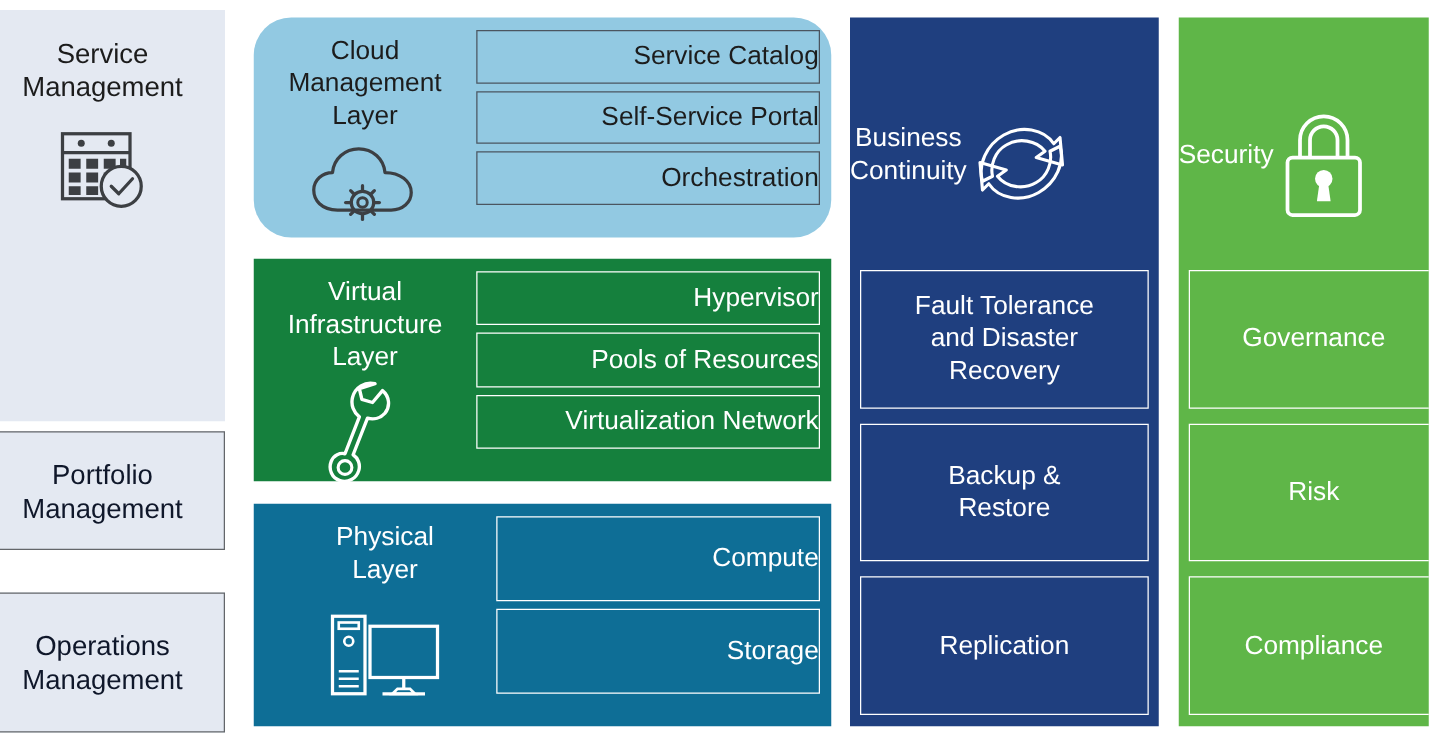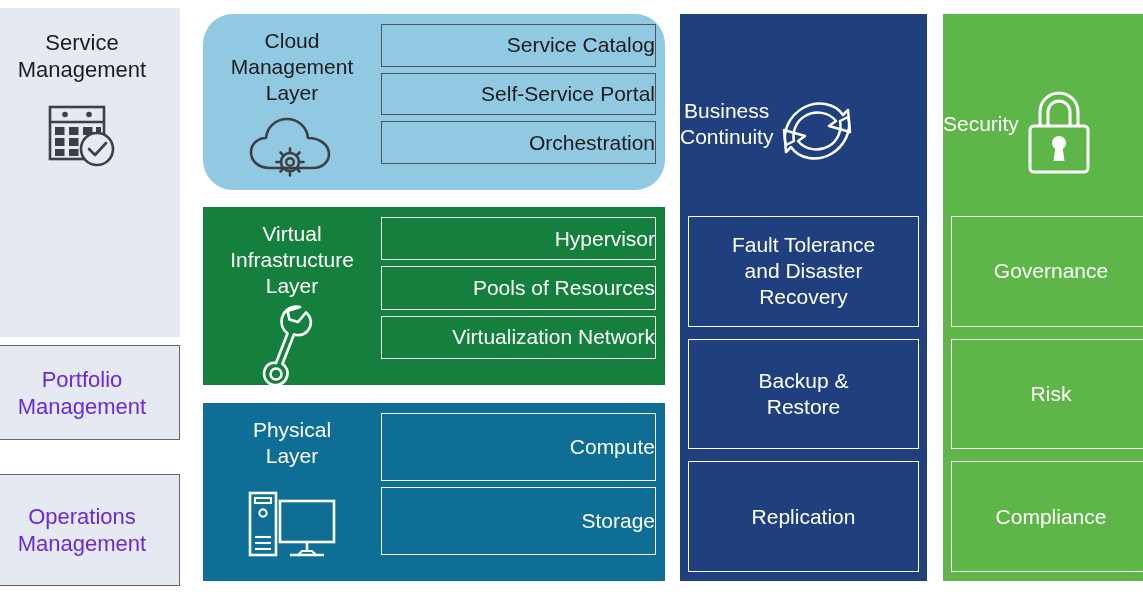--- a/index.html
+++ b/index.html
@@ -62,35 +62,35 @@
     display: flex;
     align-items: center;
     justify-content: center;
   }
   .mgmt-box-portfolio { top: 337px; height: 95px; }
   .mgmt-box-ops       { top: 466px; height: 112px; }
   .mgmt-box-label {
     font-size: 22px;
     line-height: 27px;
     text-align: center;
-    color: #6d28d9;
+    color: #0f172a;
   }
 
   
   .layer {
     position: absolute;
     left: 203px;
     width: 462px;
     display: flex;
     flex-direction: row;
     box-sizing: border-box;
   }
   .layer-cloud { top: 14px;  height: 176px; background: #92c9e2; border-radius: 30px; }
   .layer-virt  { top: 207px; height: 178px; background: #15803d; }
-  .layer-phys  { top: 403px; height: 178px; background: #0e6e96; }
+  .layer-phys  { top: 403px; height: 178px; background: #0e6e96; padding-left: 16px; }
 
   .layer-left {
     width: 178px;
     display: flex;
     flex-direction: column;
     align-items: center;
     padding-top: 14px;
     box-sizing: border-box;
   }
   .layer-name {

